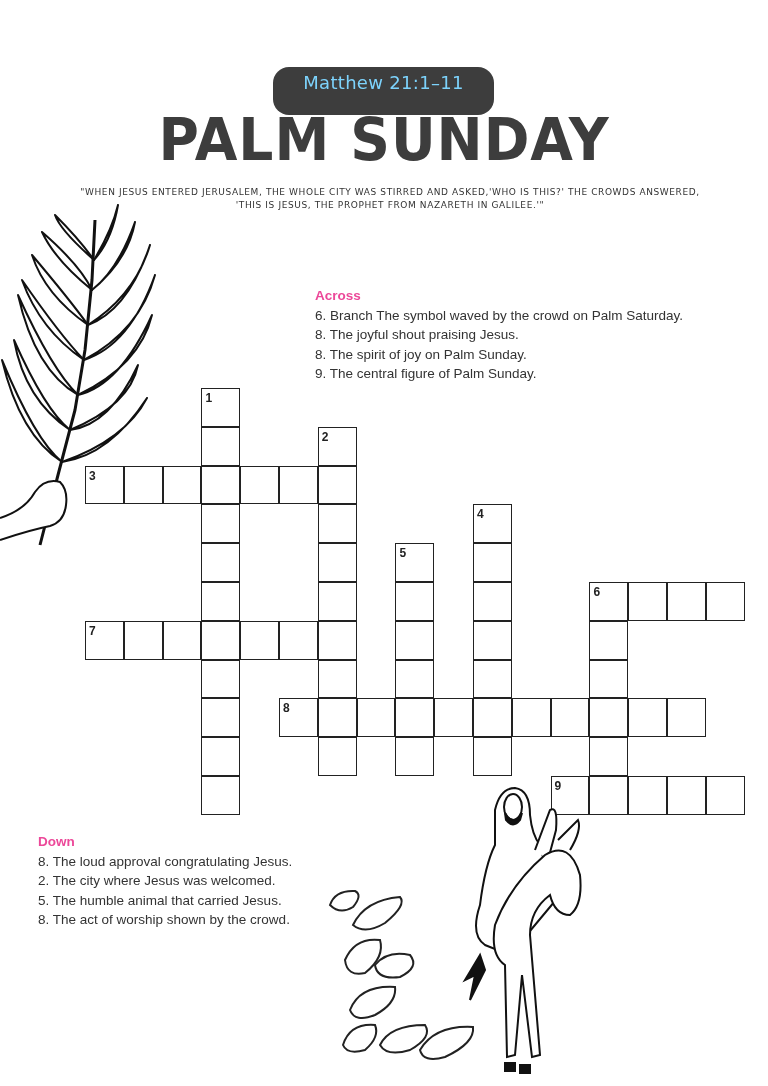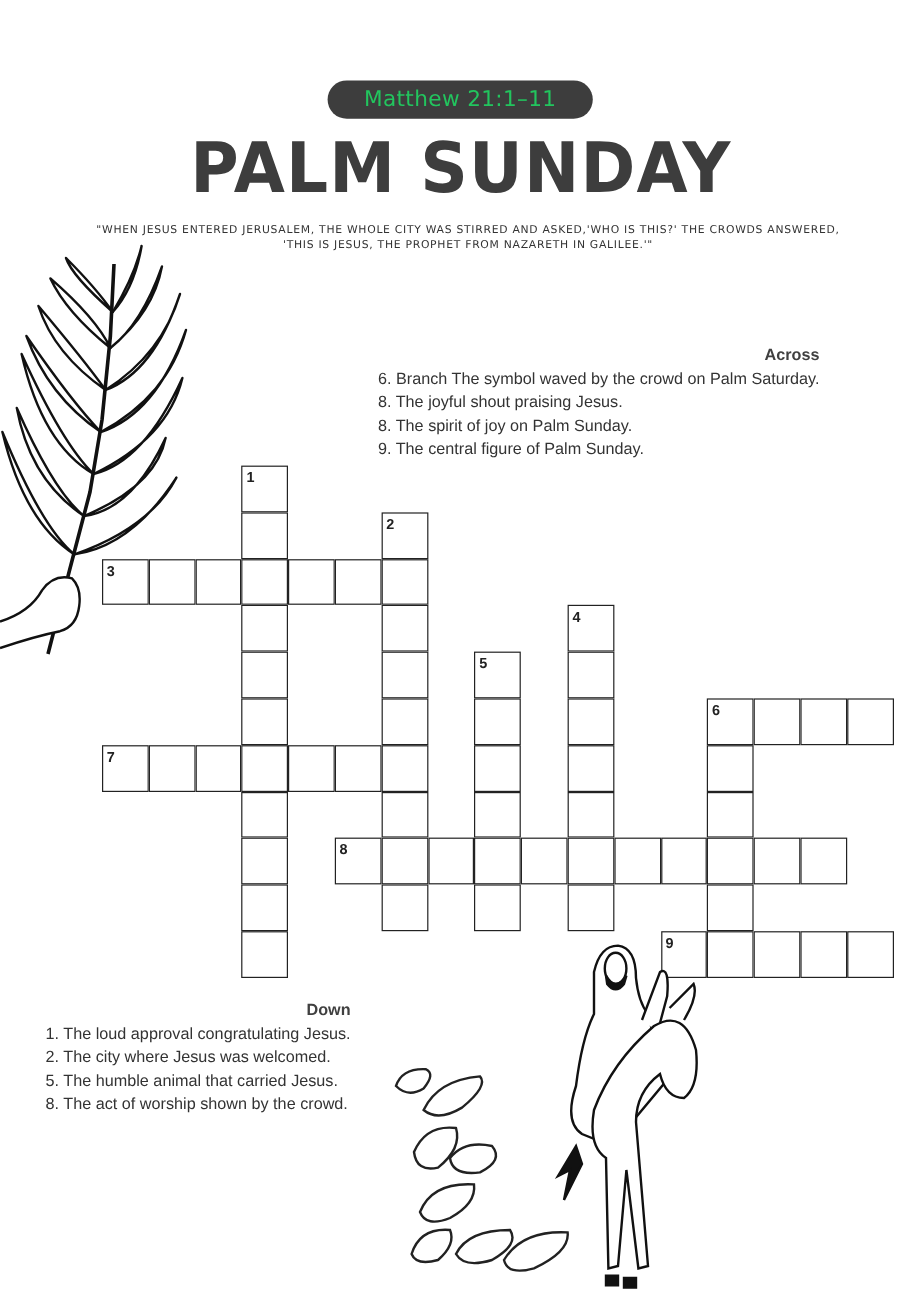--- a/index.html
+++ b/index.html
@@ -1,24 +1,24 @@
 <!DOCTYPE html>
 <html><head>
 <meta charset="utf-8">
 <style>
   html,body{margin:0;padding:0;background:#fff;}
   body{width:768px;height:1086px;position:relative;overflow:hidden;font-family:"Liberation Sans",sans-serif;color:#3a3a3a;}
-  .pill{position:absolute;left:273px;top:67px;width:221px;height:32px;border-radius:16px;background:#3d3d3d;color:#22c55e;
+  .pill{position:absolute;left:273px;top:67px;width:221px;height:48px;border-radius:16px;background:#3d3d3d;color:#7dd3fc;
         font-family:"DejaVu Sans",sans-serif;font-size:18px;line-height:32px;text-align:center;letter-spacing:0.3px;}
   .title{position:absolute;left:0;top:106px;width:768px;text-align:center;font-family:"DejaVu Sans",sans-serif;
          font-weight:bold;font-size:58px;line-height:68px;color:#3d3d3d;letter-spacing:1px;transform:scaleX(0.95);}
   .quote{position:absolute;left:80px;top:186px;width:620px;text-align:center;font-family:"DejaVu Sans",sans-serif;
          font-size:9px;line-height:13px;color:#333;letter-spacing:0.6px;text-transform:uppercase;}
   .clues{position:absolute;font-size:13.5px;line-height:19.5px;color:#333;}
-  .clues h3{margin:0;font-size:13.5px;font-weight:bold;line-height:19.5px;color:#404040;text-align:right;}
+  .clues h3{margin:0;font-size:13.5px;font-weight:bold;line-height:19.5px;color:#ec4899;}
   .clues .clue{display:block;white-space:nowrap;}
   #across{left:315px;top:286px;}
   #down{left:38px;top:832px;}
   .cell{position:absolute;width:38.8px;height:38.8px;box-sizing:border-box;border:1.6px solid #222;background:#fff;}
   .cell .num{position:absolute;left:3px;top:3px;font-size:12px;font-weight:bold;color:#222;line-height:12px;}
   svg.art{position:absolute;}
 </style>
 </head>
 <body>
 
@@ -136,21 +136,21 @@
     <div class="cell" style="left: 550.6px; top: 776px;">
       <span class="num">9</span>
     </div>
     <div class="cell" style="left: 628.2px; top: 776px;"></div>
     <div class="cell" style="left: 667px; top: 776px;"></div>
     <div class="cell" style="left: 705.8px; top: 776px;"></div>
   </div>
 
 <div class="clues" id="down">
   <h3>Down</h3>
-  <span class="clue">1. The loud approval congratulating Jesus.</span>
+  <span class="clue">8. The loud approval congratulating Jesus.</span>
   <span class="clue">2. The city where Jesus was welcomed.</span>
   <span class="clue">5. The humble animal that carried Jesus.</span>
   <span class="clue">8. The act of worship shown by the crowd.</span>
 </div>
 
 <svg class="art" style="left:325px;top:885px" width="160" height="180" viewBox="0 0 160 180">
   <g fill="#fff" stroke="#222" stroke-width="2">
     <path d="M5 20 Q10 5 30 6 Q38 10 28 22 Q15 30 5 20Z"></path>
     <path d="M28 40 Q40 15 75 12 Q82 20 60 38 Q40 50 28 40Z"></path>
     <path d="M20 75 Q30 52 55 55 Q60 72 40 88 Q22 92 20 75Z"></path>

